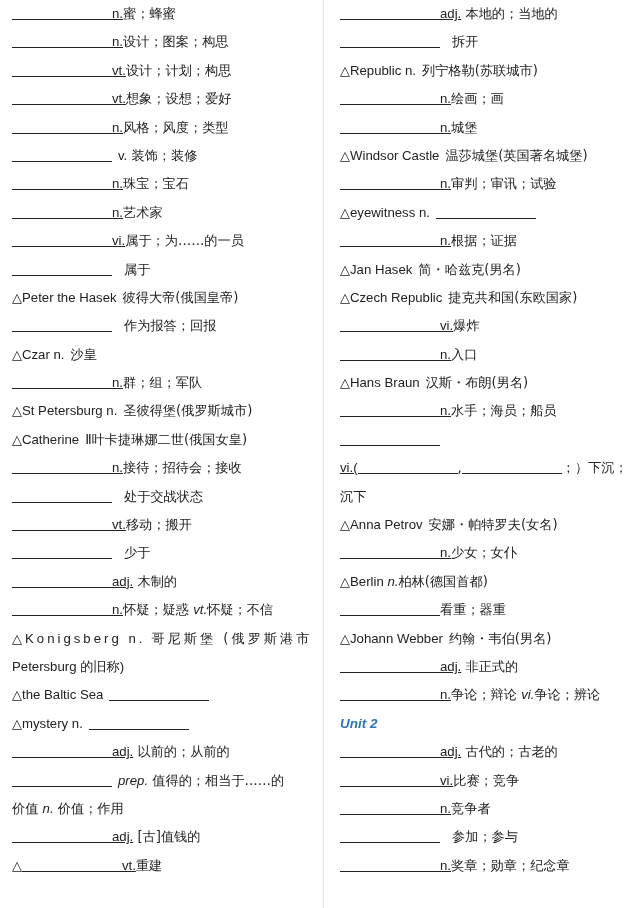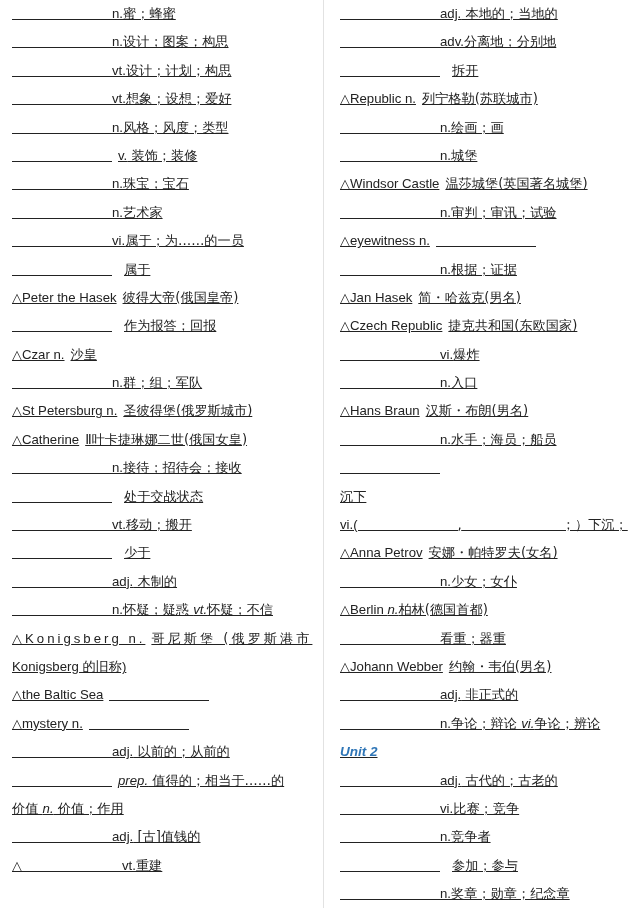--- a/index.html
+++ b/index.html
@@ -1,18 +1,18 @@
 <!DOCTYPE html>
 <html><head>
 <meta charset="utf-8">
 <style>
   html,body{margin:0;padding:0;background:#ffffff;}
   body{width:640px;height:908px;overflow:hidden;position:relative;
        font-family:"DejaVu Sans","Liberation Sans",sans-serif;color:#222;}
-  .col{position:absolute;top:0;text-decoration:underline;}
+  .col{position:absolute;top:0;}
   .col-left{left:12px;width:300px;}
   .col-right{left:340px;width:295px;}
   .divider{position:absolute;left:323px;top:0;width:1px;height:908px;background:#e2e2e2;}
   .row{height:28.4px;line-height:28.4px;font-size:13.2px;white-space:nowrap;position:relative;}
   .blank{display:inline-block;width:100px;border-bottom:1px solid #222;height:18px;vertical-align:-2px;}
   .pos{text-decoration:underline;font-family:"Liberation Sans",sans-serif;}
   .pos-plain{font-family:"Liberation Sans",sans-serif;}
   .en{font-family:"Liberation Sans",sans-serif;}
   .it{font-style:italic;font-family:"Liberation Sans",sans-serif;}
   .tri{font-size:13px;}
@@ -41,50 +41,49 @@
       <div class="row"><span class="blank" style="width: 100px;"></span><span class="pos">n.</span><span>群；组；军队</span></div>
       <div class="row"><span class="tri">△</span><span class="en">St Petersburg n.</span><span class="gap"></span><span>圣彼得堡(俄罗斯城市)</span></div>
       <div class="row"><span class="tri">△</span><span class="en">Catherine</span><span class="gap"></span><span>Ⅱ叶卡捷琳娜二世(俄国女皇)</span></div>
       <div class="row"><span class="blank" style="width: 100px;"></span><span class="pos">n.</span><span>接待；招待会；接收</span></div>
       <div class="row"><span class="blank" style="width: 100px;"></span><span class="gap"></span><span class="gap"></span><span>处于交战状态</span></div>
       <div class="row"><span class="blank" style="width: 100px;"></span><span class="pos">vt.</span><span>移动；搬开</span></div>
       <div class="row"><span class="blank" style="width: 100px;"></span><span class="gap"></span><span class="gap"></span><span>少于</span></div>
       <div class="row"><span class="blank" style="width: 100px;"></span><span class="pos">adj.</span><span> 木制的</span></div>
       <div class="row"><span class="blank" style="width: 100px;"></span><span class="pos">n.</span><span>怀疑；疑惑 </span><span class="it">vt.</span><span>怀疑；不信</span></div>
       <div class="row wrap-spaced"><span class="tri">△</span><span class="en">Konigsberg n.</span><span class="gap"></span><span>哥尼斯堡 (俄罗斯港市</span></div>
-      <div class="row"><span class="en">Konigsberg 的旧称)</span></div>
+      <div class="row"><span class="en">Petersburg 的旧称)</span></div>
       <div class="row"><span class="tri">△</span><span class="en">the Baltic Sea</span><span class="gap"></span><span class="blank" style="width: 100px;"></span></div>
       <div class="row"><span class="tri">△</span><span class="en">mystery n.</span><span class="gap"></span><span class="blank" style="width: 100px;"></span></div>
       <div class="row"><span class="blank" style="width: 100px;"></span><span class="pos">adj.</span><span> 以前的；从前的</span></div>
       <div class="row"><span class="blank" style="width: 100px;"></span><span class="gap"></span><span class="it">prep.</span><span> 值得的；相当于……的</span></div>
       <div class="row"><span>价值 </span><span class="it">n.</span><span>  价值；作用</span></div>
       <div class="row"><span class="blank" style="width: 100px;"></span><span class="pos">adj.</span><span> [古]值钱的</span></div>
       <div class="row"><span class="tri">△</span><span class="blank" style="width: 100px;"></span><span class="pos">vt.</span><span>重建</span></div>
     </div>
   <div class="divider"></div>
   <div class="col col-right" id="col-right">
       <div class="row"><span class="blank" style="width: 100px;"></span><span class="pos">adj.</span><span> 本地的；当地的</span></div>
-      <div class="row"><span class="blank" style="width: 100px;"></span><span class="pos">adv.</span><span>分离地；分别地</span></div>
       <div class="row"><span class="blank" style="width: 100px;"></span><span class="gap"></span><span class="gap"></span><span>拆开</span></div>
       <div class="row"><span class="tri">△</span><span class="en">Republic n.</span><span class="gap"></span><span>列宁格勒(苏联城市)</span></div>
       <div class="row"><span class="blank" style="width: 100px;"></span><span class="pos">n.</span><span>绘画；画</span></div>
       <div class="row"><span class="blank" style="width: 100px;"></span><span class="pos">n.</span><span>城堡</span></div>
       <div class="row"><span class="tri">△</span><span class="en">Windsor Castle</span><span class="gap"></span><span>温莎城堡(英国著名城堡)</span></div>
       <div class="row"><span class="blank" style="width: 100px;"></span><span class="pos">n.</span><span>审判；审讯；试验</span></div>
       <div class="row"><span class="tri">△</span><span class="en">eyewitness n.</span><span class="gap"></span><span class="blank" style="width: 100px;"></span></div>
       <div class="row"><span class="blank" style="width: 100px;"></span><span class="pos">n.</span><span>根据；证据</span></div>
       <div class="row"><span class="tri">△</span><span class="en">Jan Hasek</span><span class="gap"></span><span>简・哈兹克(男名)</span></div>
       <div class="row"><span class="tri">△</span><span class="en">Czech Republic</span><span class="gap"></span><span>捷克共和国(东欧国家)</span></div>
       <div class="row"><span class="blank" style="width: 100px;"></span><span class="pos">vi.</span><span>爆炸</span></div>
       <div class="row"><span class="blank" style="width: 100px;"></span><span class="pos">n.</span><span>入口</span></div>
       <div class="row"><span class="tri">△</span><span class="en">Hans Braun</span><span class="gap"></span><span>汉斯・布朗(男名)</span></div>
       <div class="row"><span class="blank" style="width: 100px;"></span><span class="pos">n.</span><span>水手；海员；船员</span></div>
       <div class="row"><span class="blank" style="width: 100px;"></span></div>
+      <div class="row"><span class="pos">vi.(</span><span class="blank" style="width: 100px;"></span><span>,</span><span class="blank" style="width: 100px;"></span><span>；）下沉；</span></div>
       <div class="row"><span class="en">沉下</span></div>
-      <div class="row"><span class="pos">vi.(</span><span class="blank" style="width: 100px;"></span><span>,</span><span class="blank" style="width: 100px;"></span><span>；）下沉；</span></div>
       <div class="row"><span class="tri">△</span><span class="en">Anna Petrov</span><span class="gap"></span><span>安娜・帕特罗夫(女名)</span></div>
       <div class="row"><span class="blank" style="width: 100px;"></span><span class="pos">n.</span><span>少女；女仆</span></div>
       <div class="row"><span class="tri">△</span><span class="en">Berlin </span><span class="it">n.</span><span>柏林(德国首都)</span></div>
       <div class="row"><span class="blank" style="width: 100px;"></span><span>看重；器重</span></div>
       <div class="row"><span class="tri">△</span><span class="en">Johann Webber</span><span class="gap"></span><span>约翰・韦伯(男名)</span></div>
       <div class="row"><span class="blank" style="width: 100px;"></span><span class="pos">adj.</span><span> 非正式的</span></div>
       <div class="row"><span class="blank" style="width: 100px;"></span><span class="pos">n.</span><span>争论；辩论 </span><span class="it">vi.</span><span>争论；辨论</span></div>
       <div class="row"><span class="unit">Unit 2</span></div>
       <div class="row"><span class="blank" style="width: 100px;"></span><span class="pos">adj.</span><span> 古代的；古老的</span></div>
       <div class="row"><span class="blank" style="width: 100px;"></span><span class="pos">vi.</span><span>比赛；竞争</span></div>

